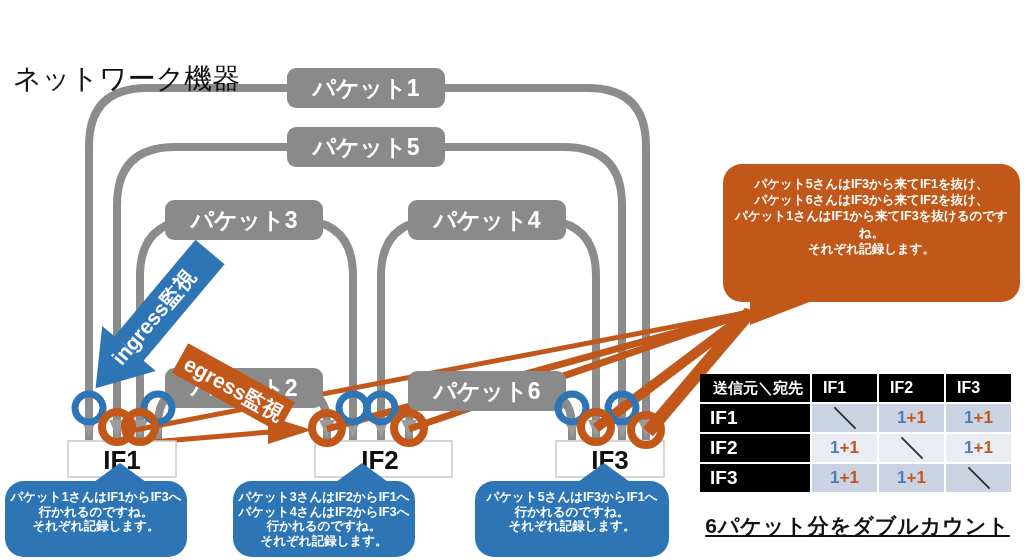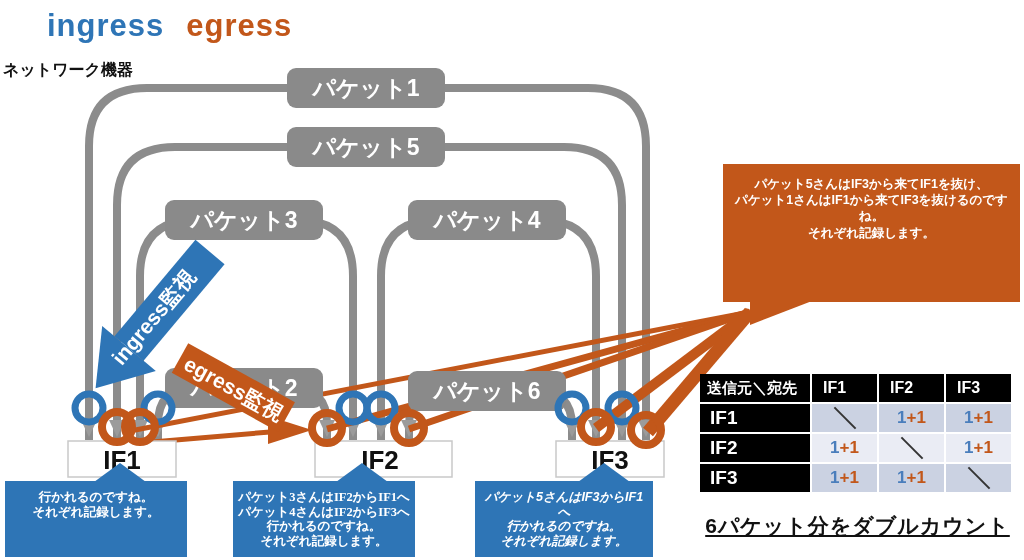--- a/index.html
+++ b/index.html
@@ -4,34 +4,34 @@
 <style>
   html,body{margin:0;padding:0;background:#fff;}
   #stage{position:relative;width:1024px;height:560px;background:#ffffff;overflow:hidden;
          font-family:"Liberation Sans","DejaVu Sans",sans-serif;}
   #diagram-svg{position:absolute;left:0;top:0;}
   .abs{position:absolute;}
   
   #main-title{left:47px;top:8px;font-size:31px;font-weight:bold;letter-spacing:1px;}
   #main-title .ing{color:#2e75b6;margin-right:22px;}
   #main-title .egr{color:#c2571a;}
-  #device-label{left:3px;top:60px;font-size:16px;font-weight:bold;color:#111;}
+  #device-label{left:13px;top:60px;font-size:28px;font-weight:normal;color:#111;}
   
   .callout{background:#2e75b6;color:#fff;font-weight:bold;font-size:12.5px;
-           line-height:14.6px;text-align:center;padding:9px 4px 0 4px;box-sizing:border-box;}
+           line-height:14.6px;text-align:center;padding:9px 4px 0 4px;box-sizing:border-box;border-radius:19px;}
   .callout.orange{background:#c2571a;line-height:16.2px;padding-top:12px;}
   .tail-up{width:0;height:0;border-left:26px solid transparent;border-right:26px solid transparent;
            border-bottom:19px solid #2e75b6;}
   .tail-dl{width:0;height:0;border-top:24px solid #c2571a;border-right:62px solid transparent;}
   
   #matrix-table{left:700px;top:374px;width:313px;display:grid;
                 grid-template-columns:110px 65px 65px 65px;grid-auto-rows:28px;gap:2px;}
   .th,.rl{background:#000;color:#fff;font-weight:bold;display:flex;align-items:center;}
   .th{font-size:16px;padding-left:11px;}
-  .th.corner{font-size:15px;padding-left:7px;}
+  .th.corner{font-size:15px;padding-left:13px;}
   .rl{font-size:19px;padding-left:10px;}
   .td{display:flex;align-items:center;justify-content:center;font-size:17px;font-weight:bold;}
   .r0{background:#cbd2e2;} .r1{background:#eaecf4;} .r2{background:#cbd2e2;}
   .cb{color:#4a7ebc;} .co{color:#c2571a;}
   .diag{width:30px;height:2px;background:#333;transform:rotate(45deg);}
   #footer-label{left:700px;top:512px;width:315px;text-align:center;font-size:21px;
                 font-weight:bold;color:#111;letter-spacing:1px;text-decoration:underline;}
 </style>
 </head>
 <body>
@@ -143,48 +143,47 @@
       <polygon points="126,-35 178,0 126,35" fill="#2e75b6"></polygon>
       <text transform="translate(86,-6) rotate(180)" text-anchor="middle" font-size="21" font-weight="bold" fill="#fff">ingress監視</text>
     </g>
 
     <g transform="translate(180,358) rotate(29)">
       <rect x="0" y="-17" width="122" height="34" fill="#c2571a"></rect>
       <text x="62" y="8" text-anchor="middle" font-size="21" font-weight="bold" fill="#fff">egress監視</text>
     </g>
   </svg>
 
-  <div class="abs" id="main-title">
-    <span class="ing">ingress</span><span class="egr">egress</span>
-  </div>
   <div class="abs" id="device-label">ネットワーク機器</div>
 
   <div class="abs tail-up" style="left:94px;top:463px;"></div>
   <div class="abs callout" style="left:5px;top:481px;width:182px;height:76px;">
+    <div>パケット1さんはIF1からIF3へ</div>
     <div>行かれるのですね。</div>
     <div>それぞれ記録します。</div>
   </div>
 
   <div class="abs tail-up" style="left:336px;top:463px;"></div>
-  <div class="abs callout" style="left:233px;top:481px;width:182px;height:76px;font-family:Liberation Serif, serif;">
+  <div class="abs callout" style="left:233px;top:481px;width:182px;height:76px;">
     <div>パケット3さんはIF2からIF1へ</div>
     <div>パケット4さんはIF2からIF3へ</div>
     <div>行かれるのですね。</div>
     <div>それぞれ記録します。</div>
   </div>
 
   <div class="abs tail-up" style="left:578px;top:463px;"></div>
-  <div class="abs callout" style="left:475px;top:481px;width:178px;height:76px;font-style:italic;">
+  <div class="abs callout" style="left:475px;top:481px;width:194px;height:76px;">
     <div>パケット5さんはIF3からIF1へ</div>
     <div>行かれるのですね。</div>
     <div>それぞれ記録します。</div>
   </div>
 
   <div class="abs callout orange" style="left:723px;top:164px;width:297px;height:138px;">
     <div>パケット5さんはIF3から来てIF1を抜け、</div>
+    <div>パケット6さんはIF3から来てIF2を抜け、</div>
     <div>パケット1さんはIF1から来てIF3を抜けるのですね。</div>
     <div>それぞれ記録します。</div>
   </div>
   <div class="abs tail-dl" style="left:750px;top:301px;"></div>
 
   <div class="abs" id="matrix-table">
     <div class="th corner">送信元＼宛先</div>
     <div class="th">IF1</div>
     <div class="th">IF2</div>
     <div class="th">IF3</div>

